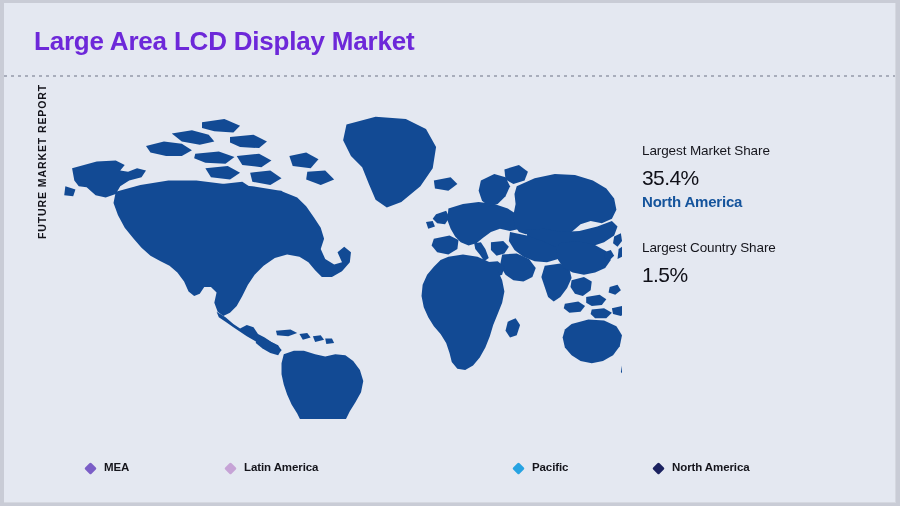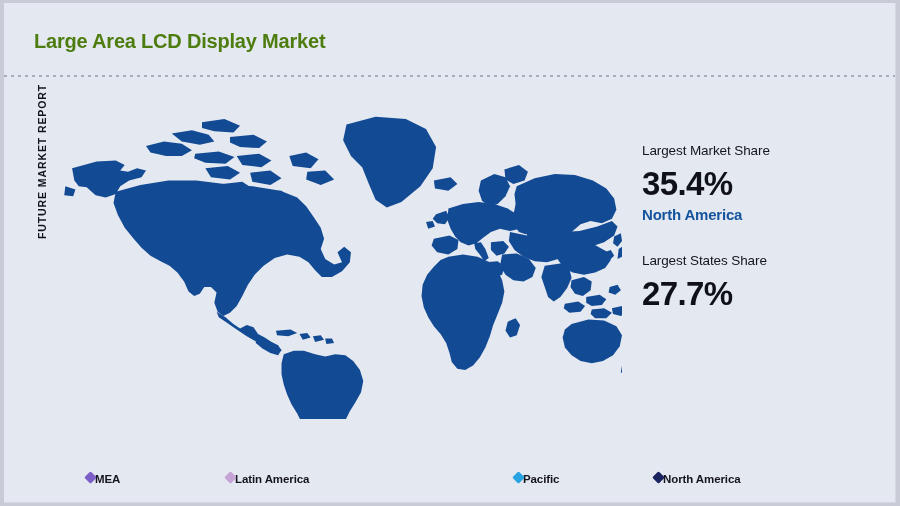--- a/index.html
+++ b/index.html
@@ -22,23 +22,23 @@
   
   .header {
     position: absolute;
     left: 0; top: 0;
     width: 892px; height: 74px;
   }
   .header-title {
     position: absolute;
     left: 30px; top: 38px;
     transform: translateY(-50%);
-    font-size: 20px;
-    font-weight: bold;
-    color: #4d7c0f;
+    font-size: 26px;
+    font-weight: bold;
+    color: #6d28d9;
     letter-spacing: -0.2px;
     white-space: nowrap;
   }
   .header-subtitle {
     position: absolute;
     right: 14px; top: 38px;
     transform: translateY(-50%);
     font-size: 19.5px;
     font-weight: bold;
     color: #141414;
@@ -85,22 +85,22 @@
   }
   .stat-block { margin-bottom: 30px; }
   .stat-label {
     font-size: 13.5px;
     font-weight: normal;
     color: #15151c;
     letter-spacing: -0.1px;
     margin-bottom: 9px;
   }
   .stat-value {
-    font-size: 33px;
-    font-weight: bold;
+    font-size: 21px;
+    font-weight: normal;
     color: #101018;
     letter-spacing: -0.6px;
     line-height: 1.05;
     margin-bottom: 4px;
   }
   .stat-region {
     font-size: 15px;
     font-weight: bold;
     color: #15549c;
     letter-spacing: -0.2px;
@@ -108,24 +108,24 @@
 
   
   .legend {
     position: absolute;
     left: 82px; top: 446px;
     width: 760px; height: 24px;
   }
   .legend-item {
     position: absolute;
     display: flex;
-    align-items: flex-start;
+    align-items: flex-end;
+    gap: 9px;
     top: 0;
     height: 24px;
-    margin-top: 24px;
   }
   .legend-marker {
     width: 9px; height: 9px;
     transform: rotate(45deg);
     border-radius: 1.5px;
     flex: none;
   }
   .legend-text {
     font-size: 11.5px;
     font-weight: bold;
@@ -235,22 +235,22 @@
     </svg>
   </div>
 
   <div class="stats">
     <div class="stat-block">
       <div class="stat-label">Largest Market Share</div>
       <div class="stat-value">35.4%</div>
       <div class="stat-region">North America</div>
     </div>
     <div class="stat-block">
-      <div class="stat-label">Largest States Share</div>
-      <div class="stat-value">27.7%</div>
+      <div class="stat-label">Largest Country Share</div>
+      <div class="stat-value">1.5%</div>
     </div>
   </div>
 
   <div class="legend">
     <div class="legend-item" style="left:0px">
       <span class="legend-marker" style="background: rgb(123, 94, 199);"></span>
       <span class="legend-text">MEA</span>
     </div>
     <div class="legend-item" style="left:140px">
       <span class="legend-marker" style="background: rgb(198, 163, 214);"></span>

